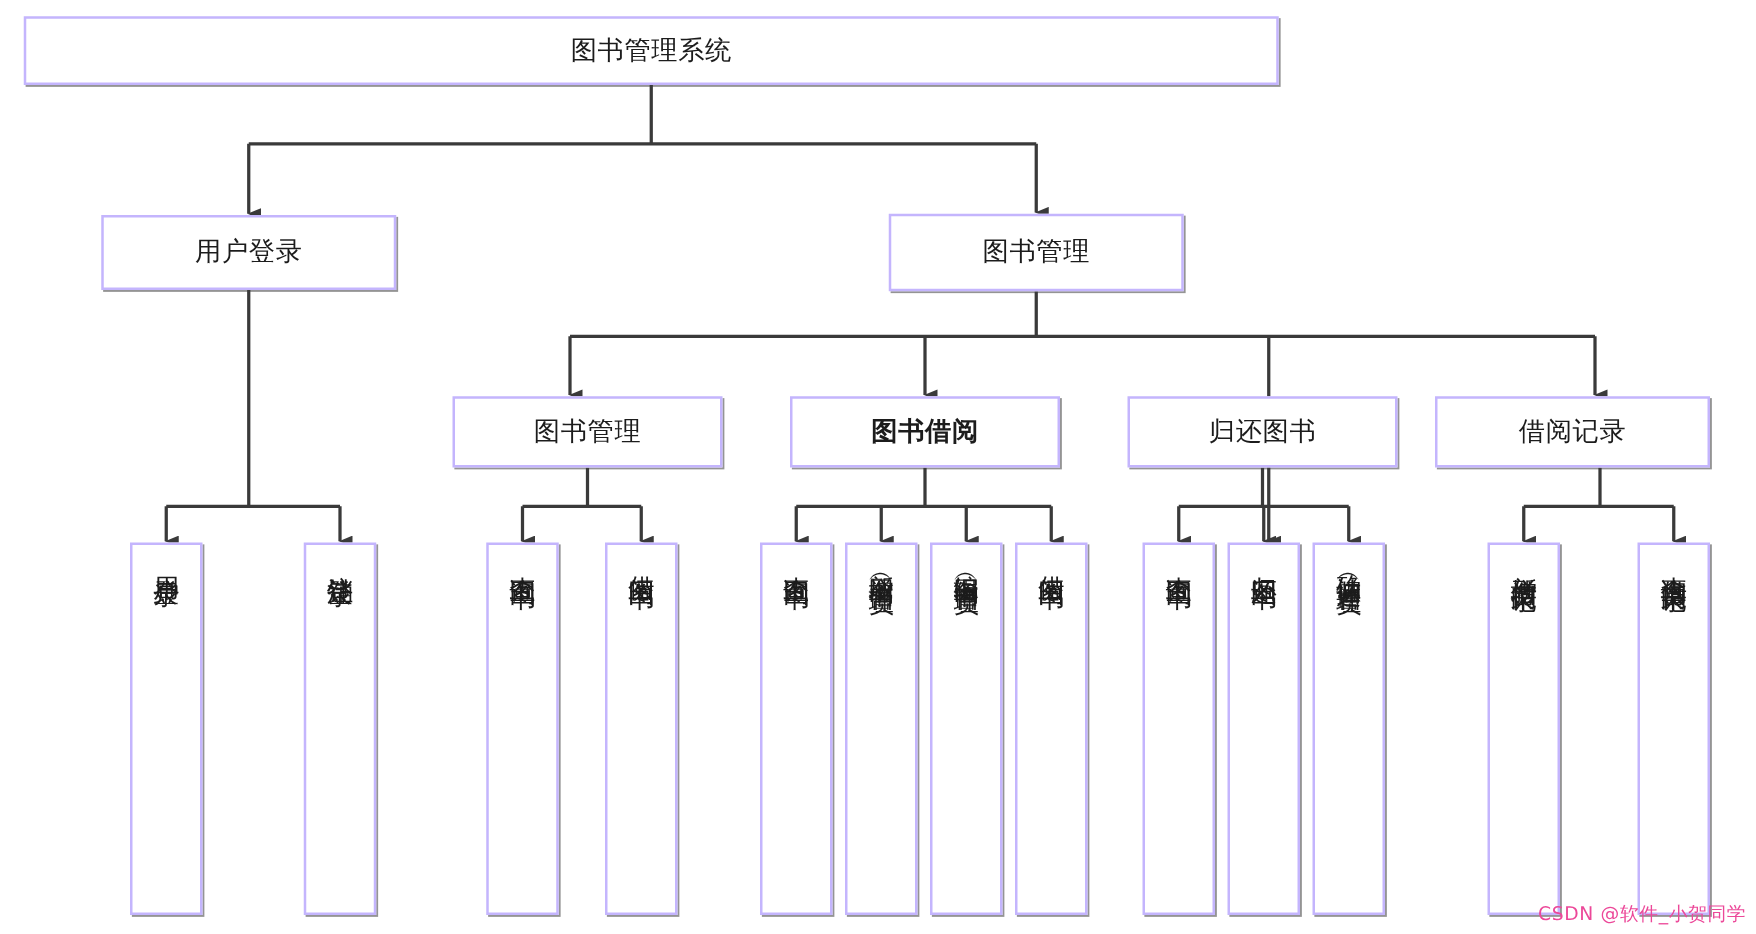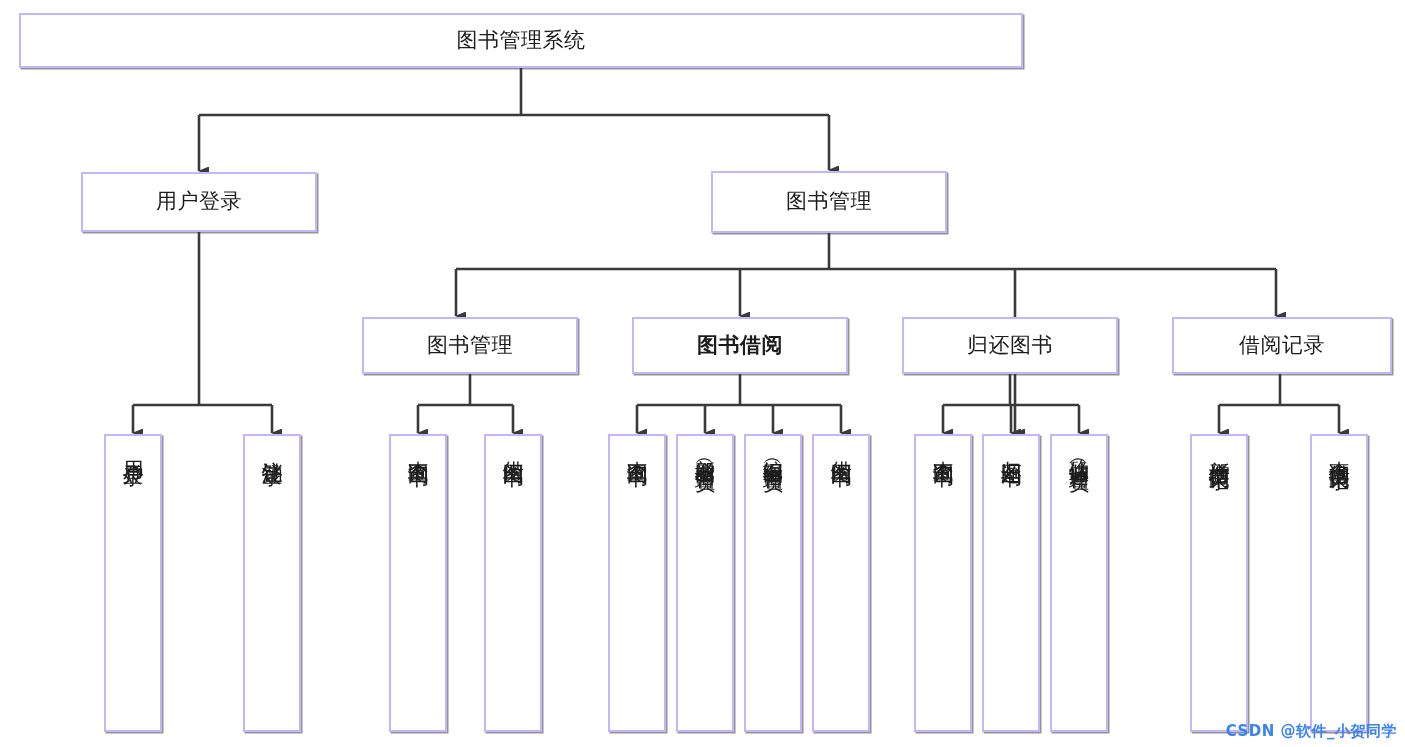--- a/index.html
+++ b/index.html
@@ -59,25 +59,24 @@
     white-space: nowrap;
   }
   .node.vert.tall .label {
     font-size: 20px;
   }
   #watermark {
     position: absolute;
     right: 8px;
     bottom: 6px;
     font-size: 15px;
-    color: #3b82f6;
+    color: #ec4899;
     letter-spacing: 0.5px;
     white-space: nowrap;
     user-select: none;
-    font-weight: bold;
   }
 </style>
 </head>
 <body>
 
 <div id="canvas">
 
   <svg id="wires" viewBox="0 0 1405 747" xmlns="http://www.w3.org/2000/svg">
     <defs>
       <marker id="arrowhead" markerWidth="9" markerHeight="11" refX="4.5" refY="10" orient="auto" markerUnits="userSpaceOnUse">
@@ -133,21 +132,21 @@
       </div>
       <div class="node horiz" style="left: 362px; top: 317px; width: 216px; height: 57px;">
         <span class="label">图书管理</span>
       </div>
       <div class="node horiz" style="left: 632px; top: 317px; width: 216px; height: 57px; font-weight: bold;">
         <span class="label">图书借阅</span>
       </div>
       <div class="node horiz" style="left: 902px; top: 317px; width: 216px; height: 57px;">
         <span class="label">归还图书</span>
       </div>
-      <div class="node horiz" style="left: 1172px; top: 317px; width: 220px; height: 57px;">
+      <div class="node horiz" style="left: 1148px; top: 317px; width: 220px; height: 57px;">
         <span class="label">借阅记录</span>
       </div>
       <div class="node vert" style="left: 104px; top: 434px; width: 58px; height: 298px;">
         <span class="label">用户登录</span>
       </div>
       <div class="node vert" style="left: 243px; top: 434px; width: 58px; height: 298px;">
         <span class="label">注销登录</span>
       </div>
       <div class="node vert" style="left: 389px; top: 434px; width: 58px; height: 298px;">
         <span class="label">查询图书</span>

